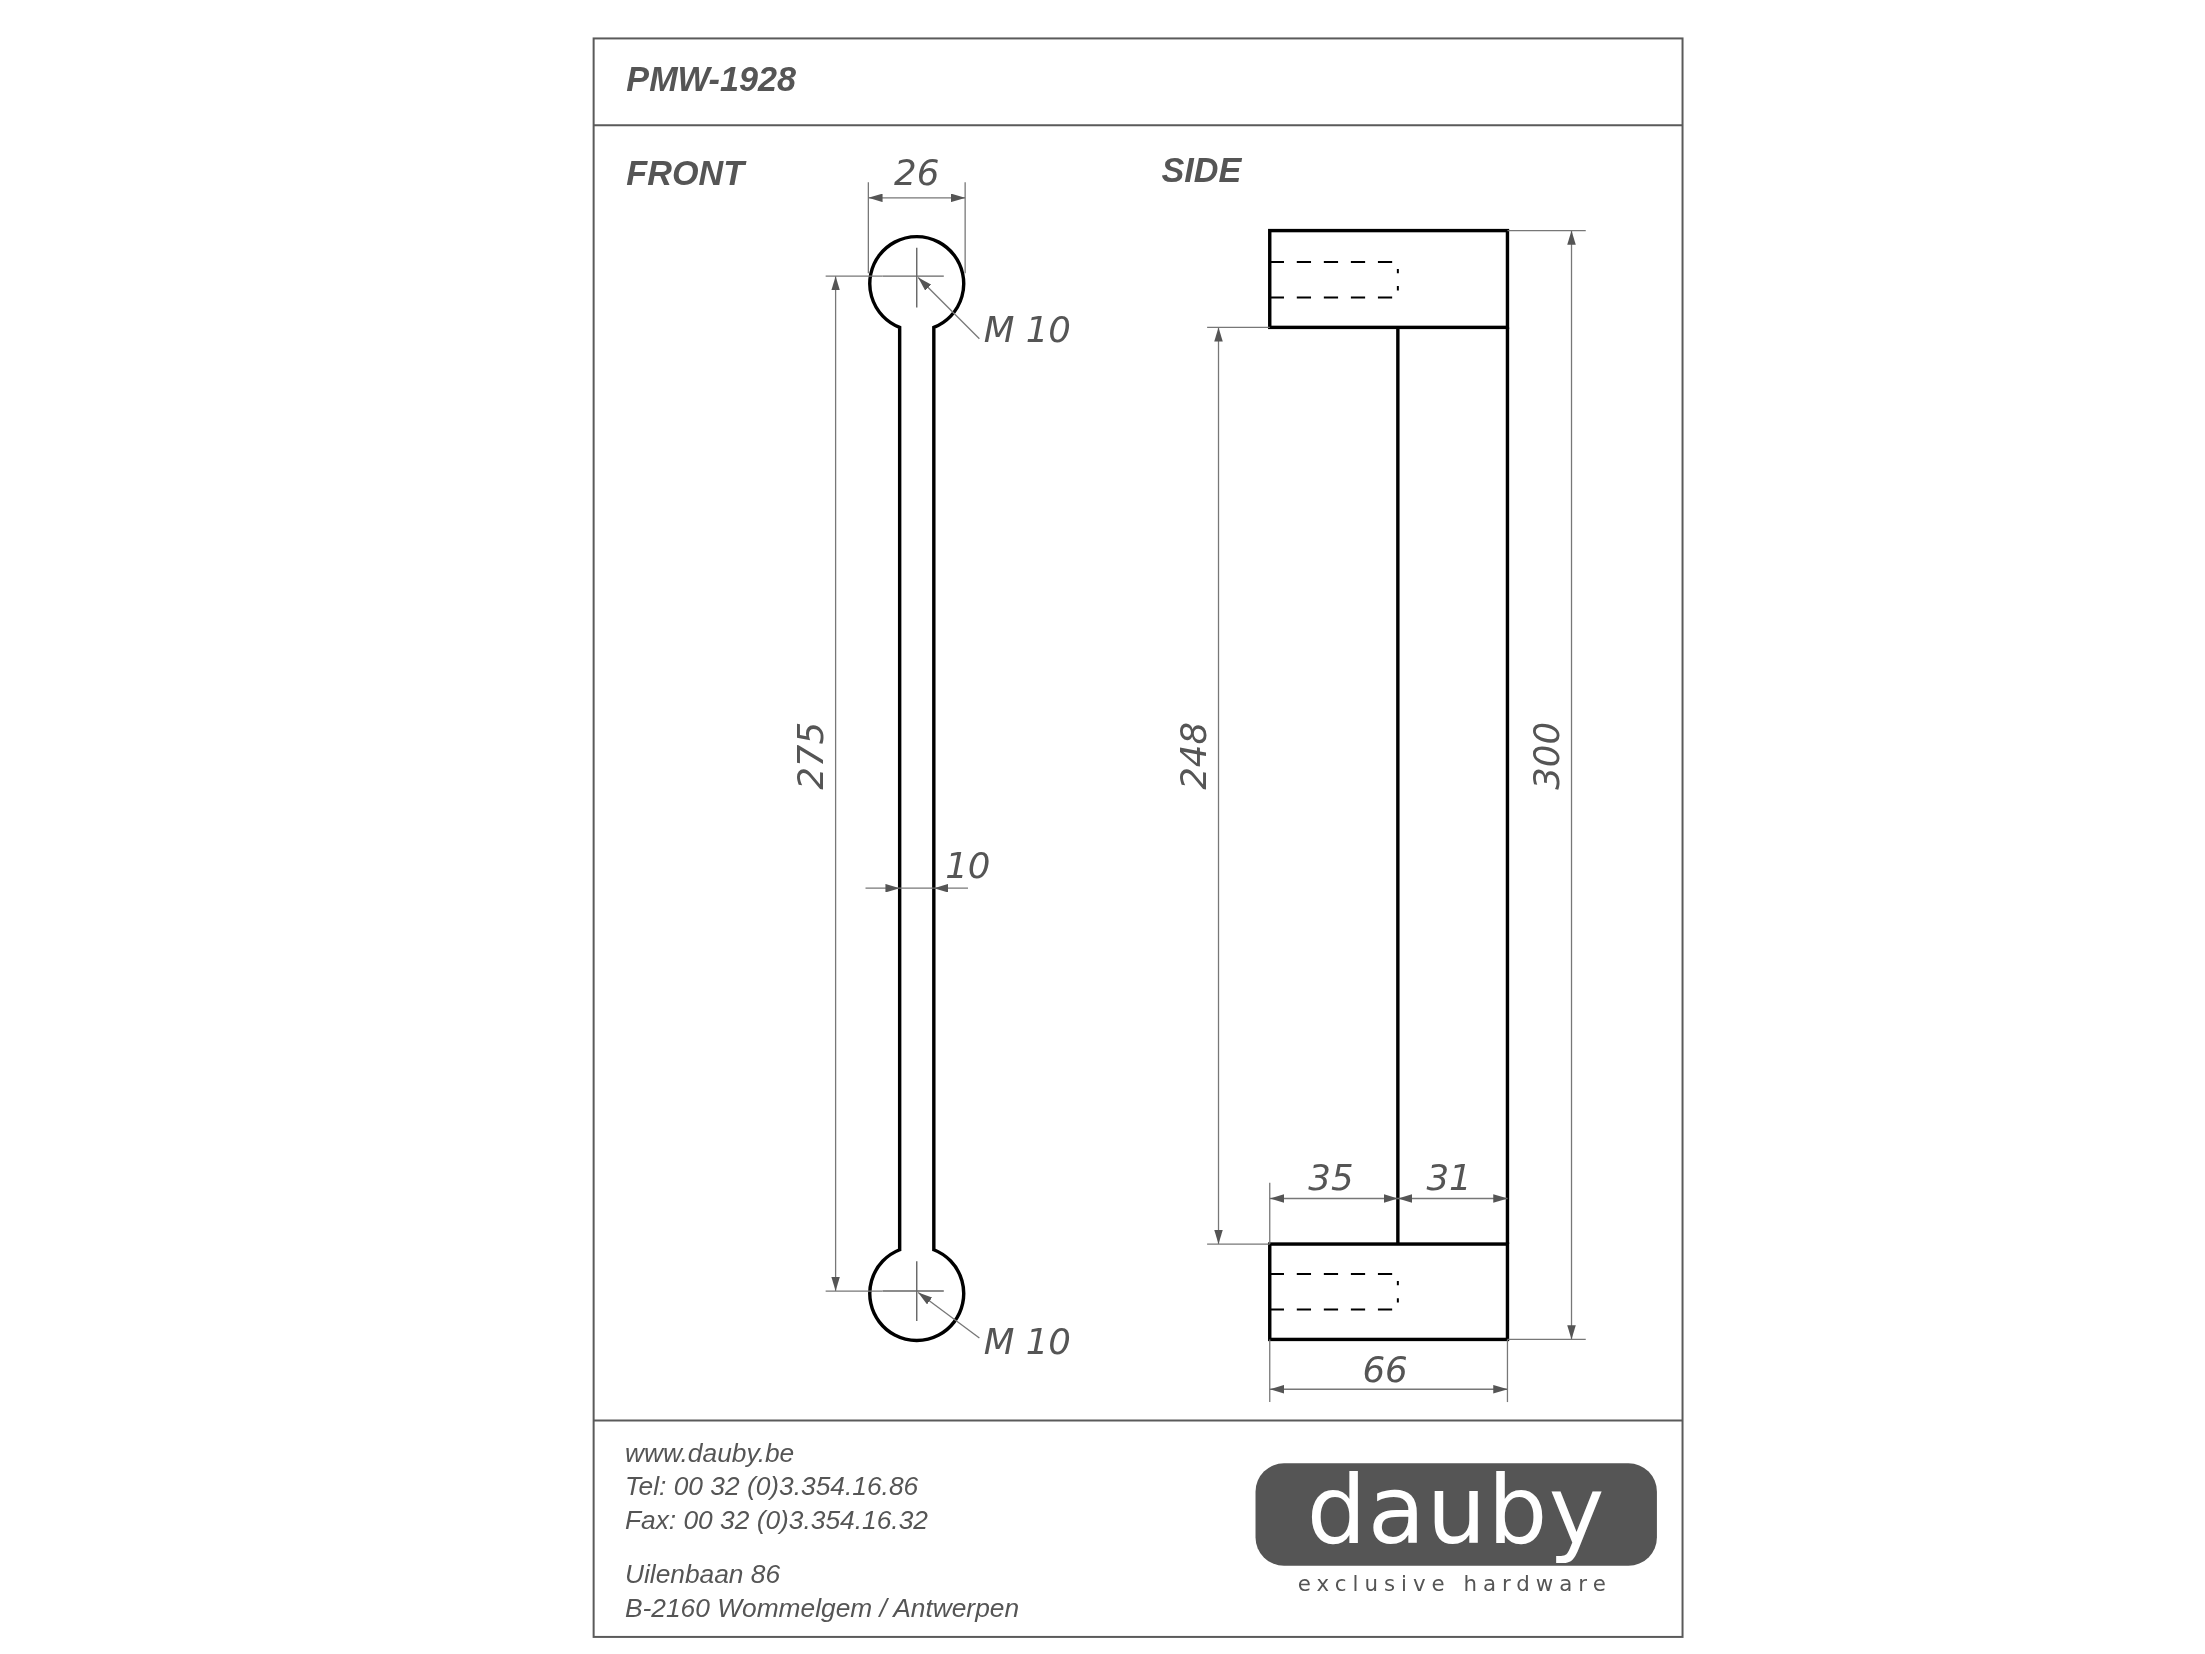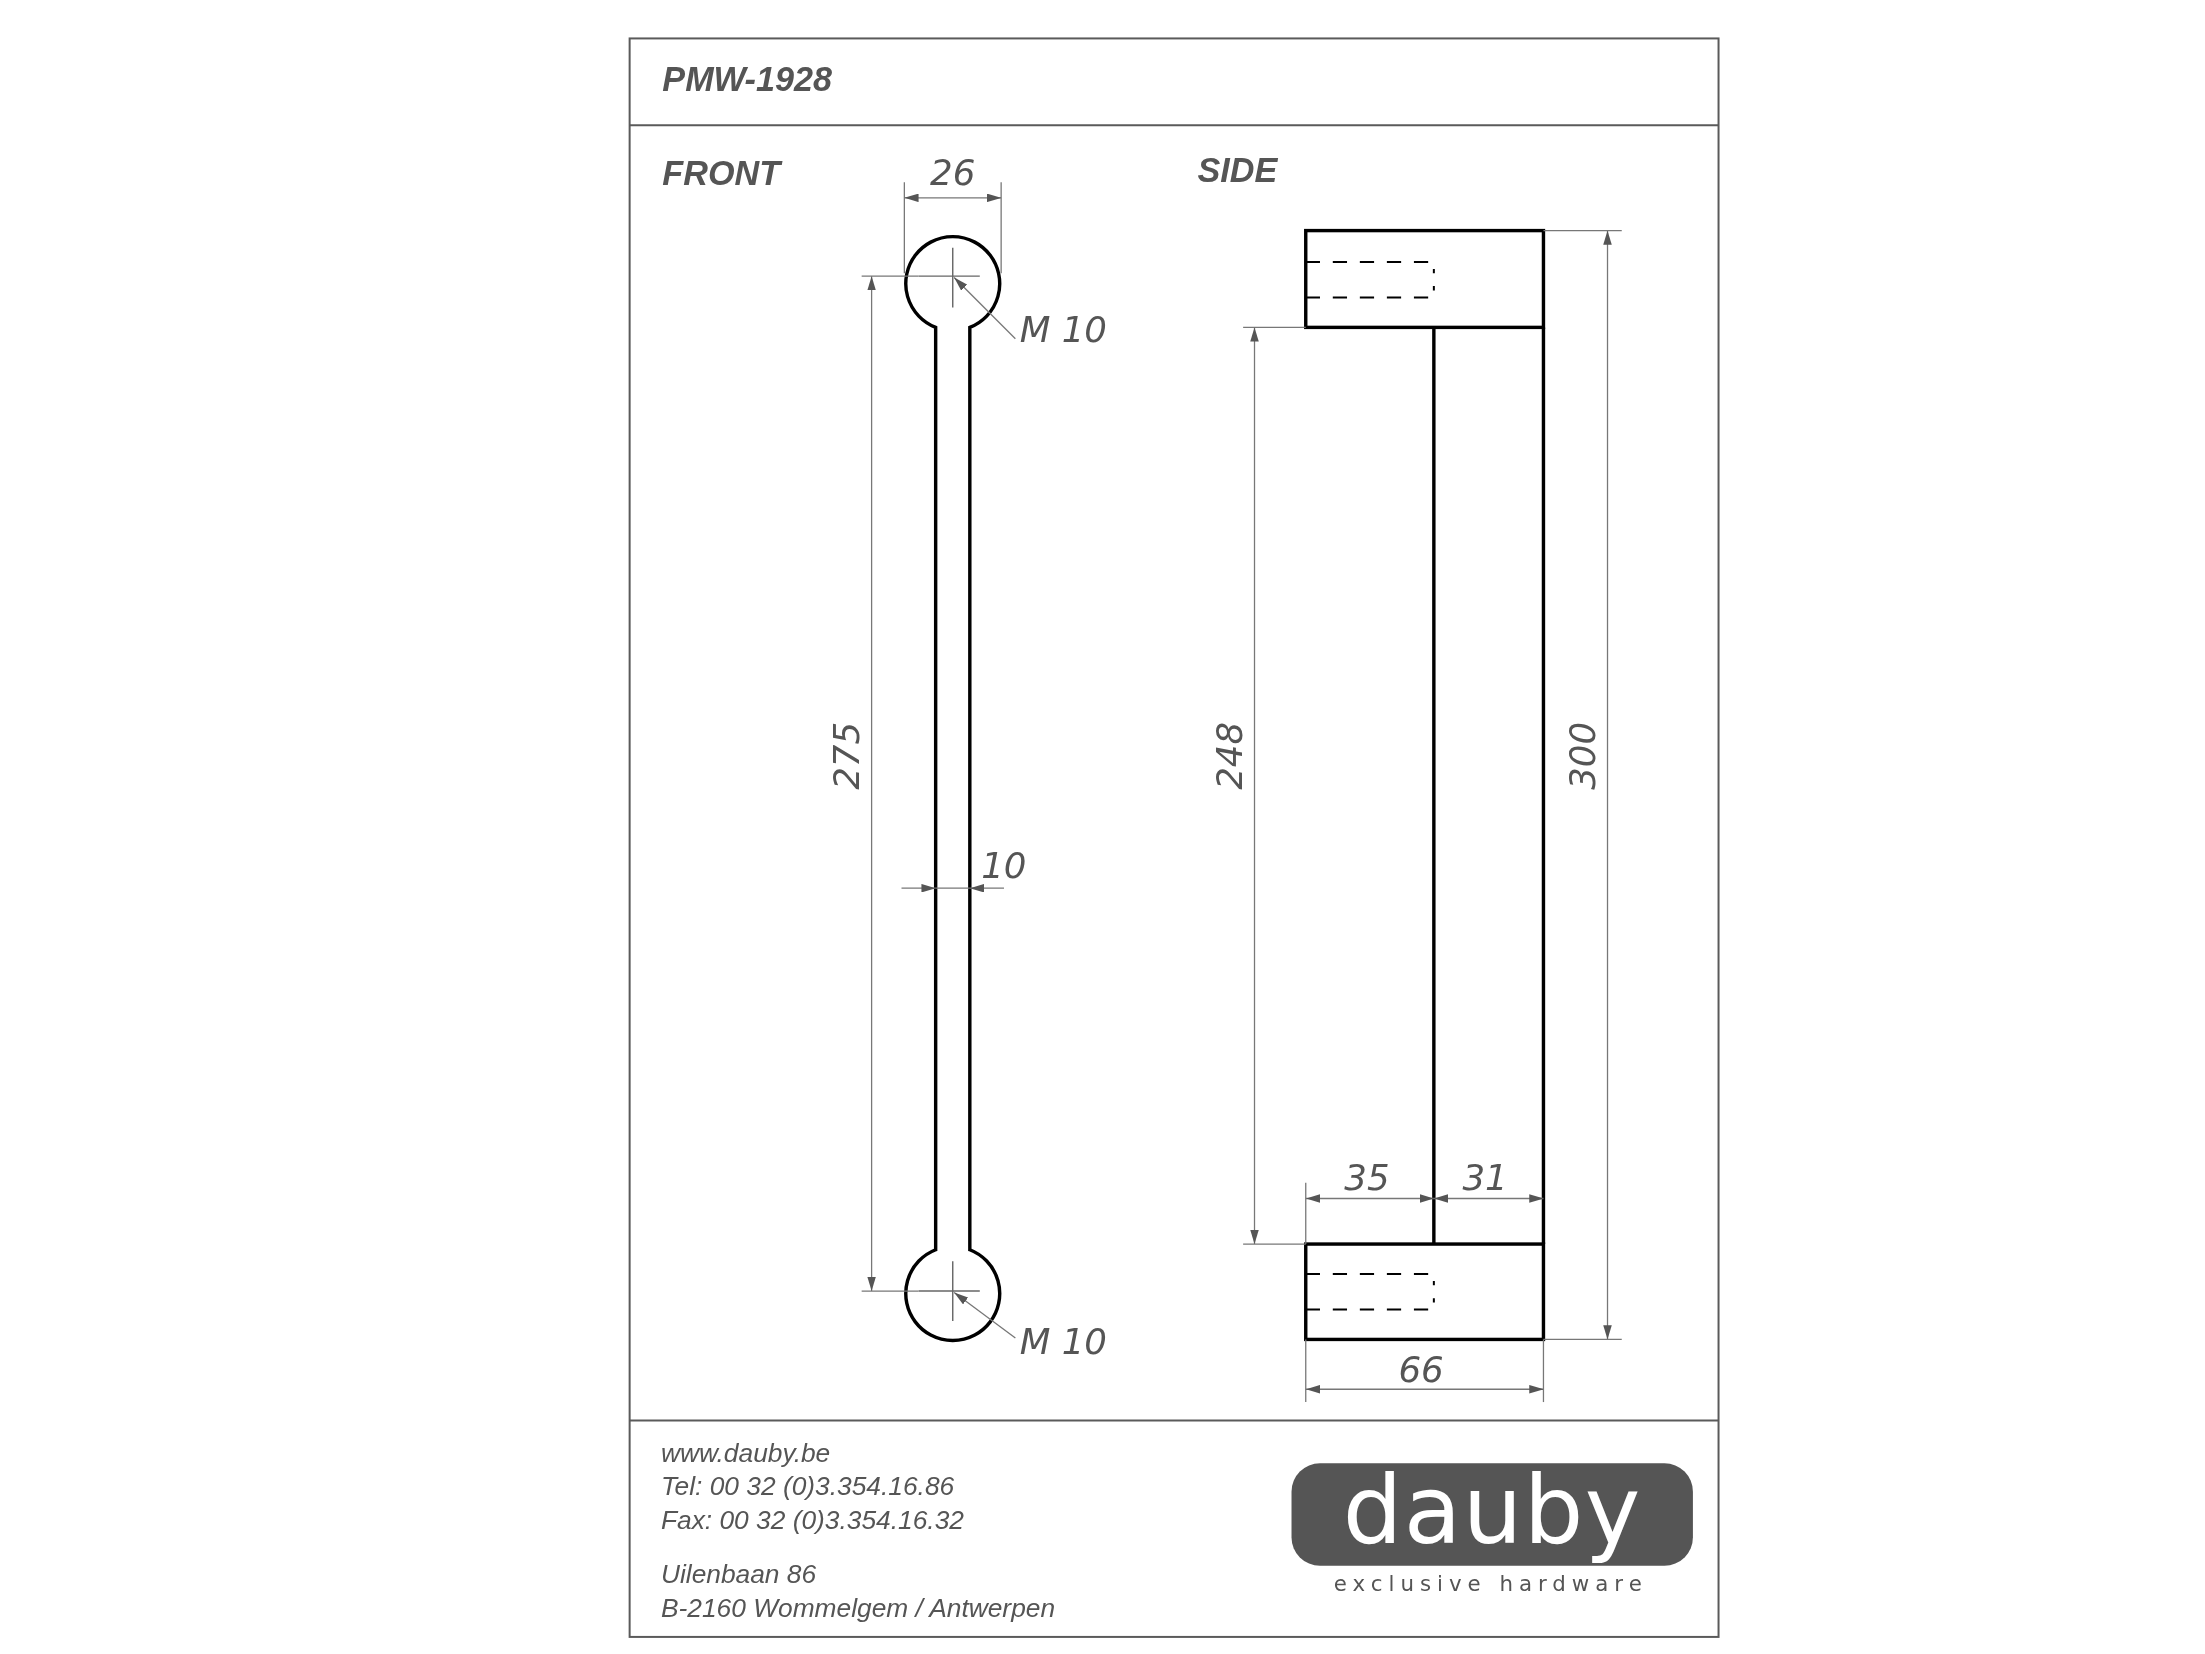--- a/index.html
+++ b/index.html
@@ -1,17 +1,17 @@
 <!DOCTYPE html>
 <html style="font-size:10.8px"><head>
 <meta charset="utf-8">
 <style>
   html, body { margin: 0; padding: 0; background: #ffffff; }
   body { width: 2205px; height: 1654px; position: relative; overflow: hidden; }
-  #sheet { position: absolute; left: 0; top: 0; width: 2030px; height: 1654px; padding-left: 36px; }
+  #sheet { position: absolute; left: 0; top: 0; width: 2030px; height: 1654px; }
   svg text { font-family: "Liberation Sans", sans-serif; }
   .title { font-weight: bold; font-style: italic; fill: #555555; font-size: 24px; }
   .dim { font-family: "DejaVu Sans", sans-serif; font-style: italic; fill: #555555; font-size: 25px; font-weight: normal; }
   .footer { font-style: italic; fill: #555555; font-size: 18.5px; }
   .frame { fill: none; stroke: #5a5a5a; stroke-width: 1.4; }
   .outline { fill: none; stroke: #000000; stroke-width: 2.4; }
   .thin { fill: none; stroke: #777777; stroke-width: 0.9; }
   .center { fill: none; stroke: #666666; stroke-width: 1; }
   .hidden { fill: none; stroke: #000000; stroke-width: 1.4; stroke-dasharray: 10 9; }
   .arrow { fill: #555555; }

